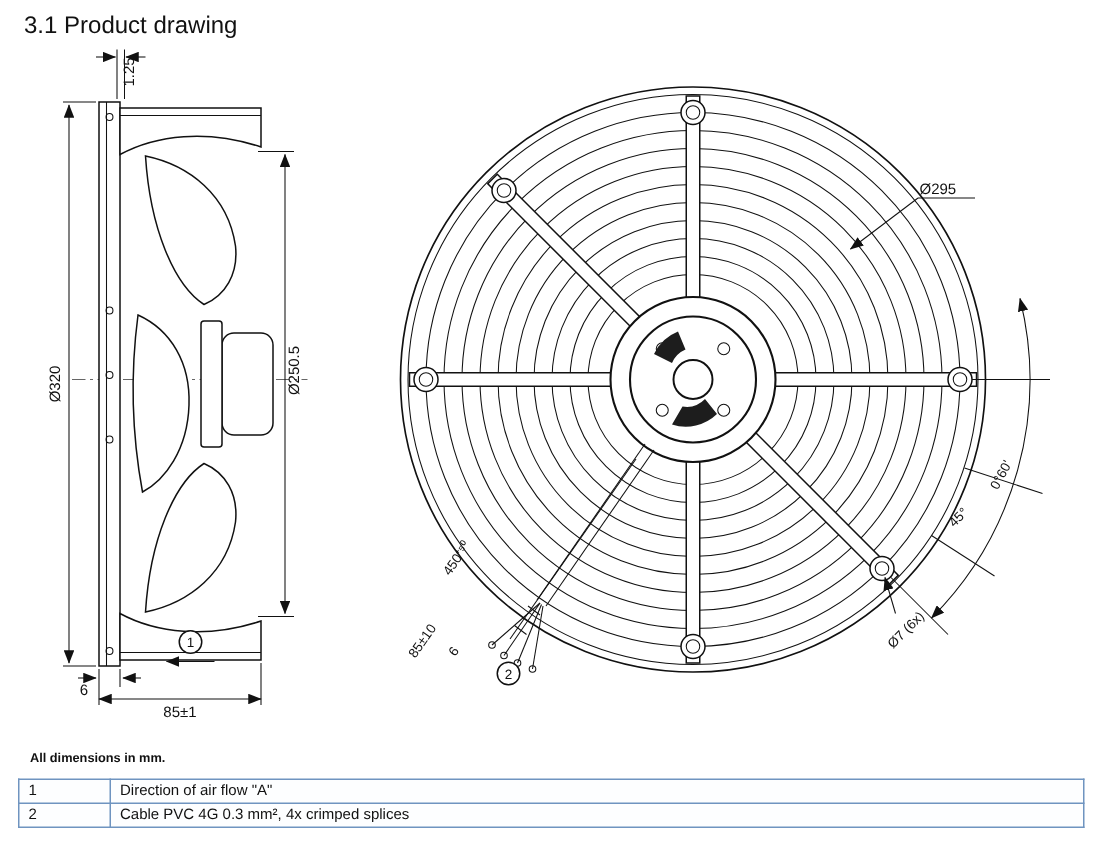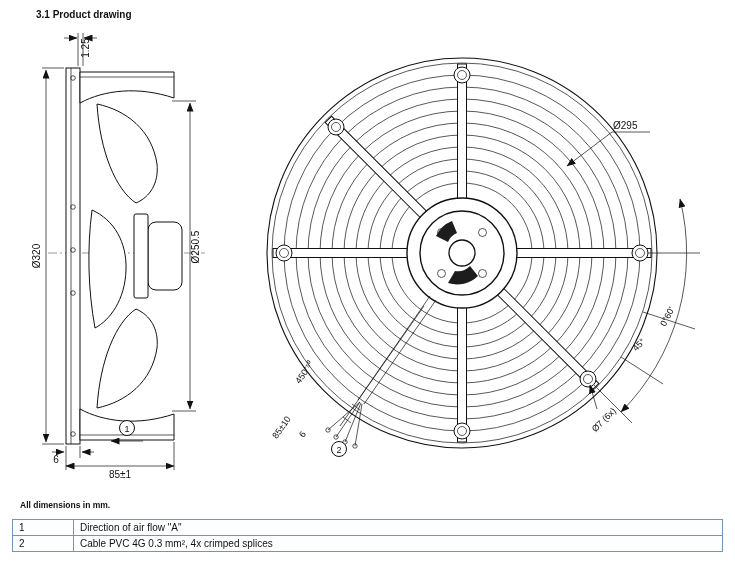--- a/index.html
+++ b/index.html
@@ -1,18 +1,18 @@
 <!DOCTYPE html>
 <html><head>
 <meta charset="utf-8">
 <style>
   html,body{margin:0;padding:0}
   body{width:735px;height:567px;position:relative;background:#fff;
        font-family:"Liberation Sans",sans-serif;color:#111;overflow:hidden}
-  .title{position:absolute;left:36px;top:9px;font-size:10px;font-weight:bold}
+  .title{position:absolute;left:16px;top:9px;font-size:16px;font-weight:normal}
   .note{position:absolute;left:20px;top:500px;font-size:8.5px;font-weight:bold}
   svg.drawing{position:absolute;left:0;top:0}
   svg text{font-family:"Liberation Sans",sans-serif;font-size:10px;fill:#111}
   svg text.small{font-size:9px}
   .ln{stroke:#111;stroke-width:1.1;fill:none}
   .tn{stroke:#111;stroke-width:.7;fill:none}
   .wh{stroke:#111;stroke-width:1;fill:#fff}
   .dk{fill:#1d1d1d;stroke:none}
   .dim{stroke:#111;stroke-width:.7;fill:none}
   .cl{stroke:#555;stroke-width:.6;stroke-dasharray:9 3 2 3;fill:none}

